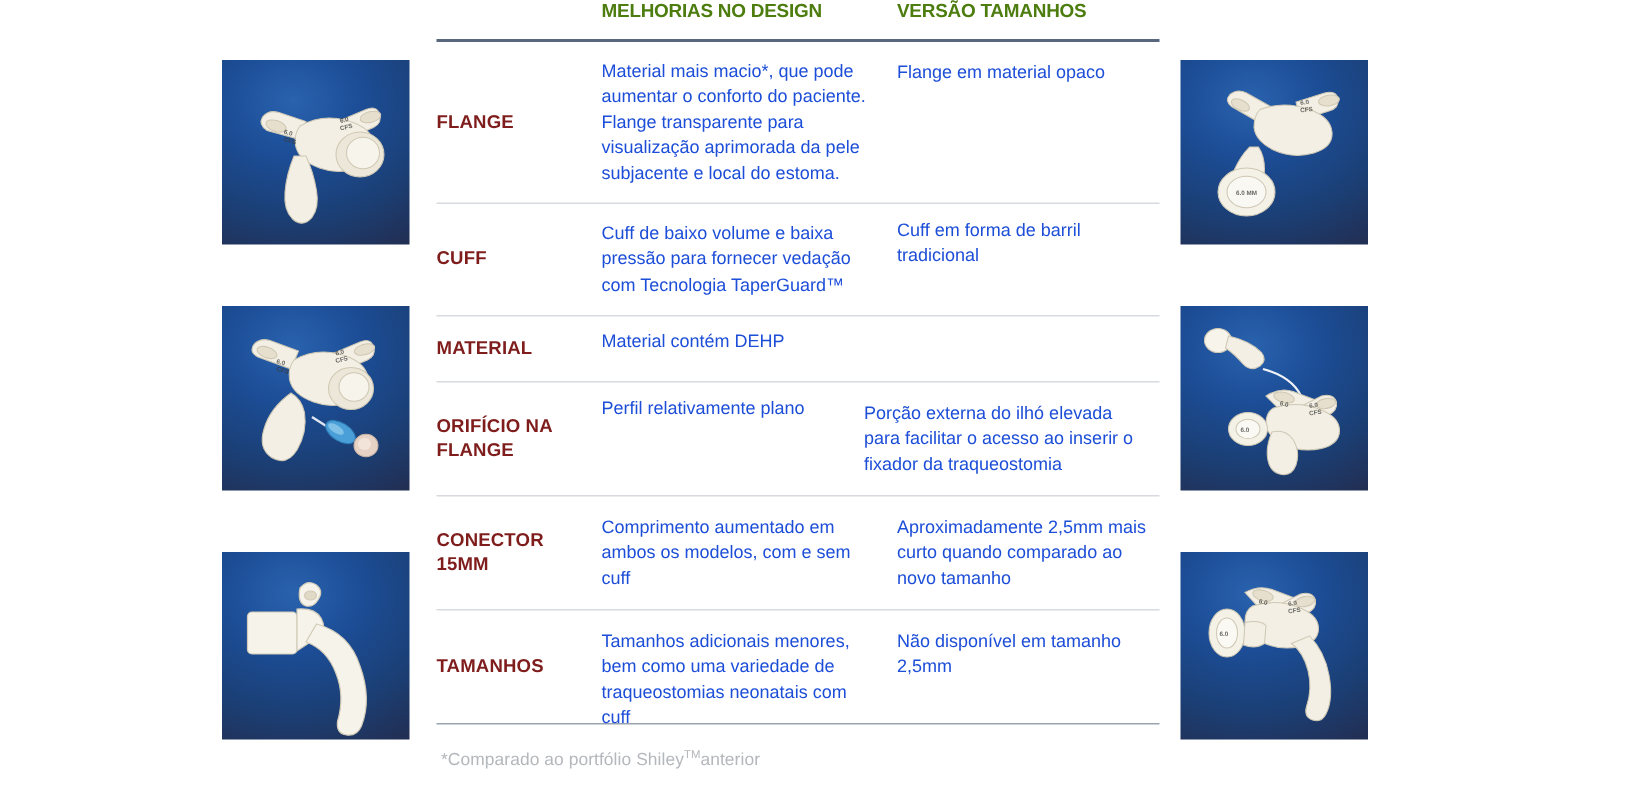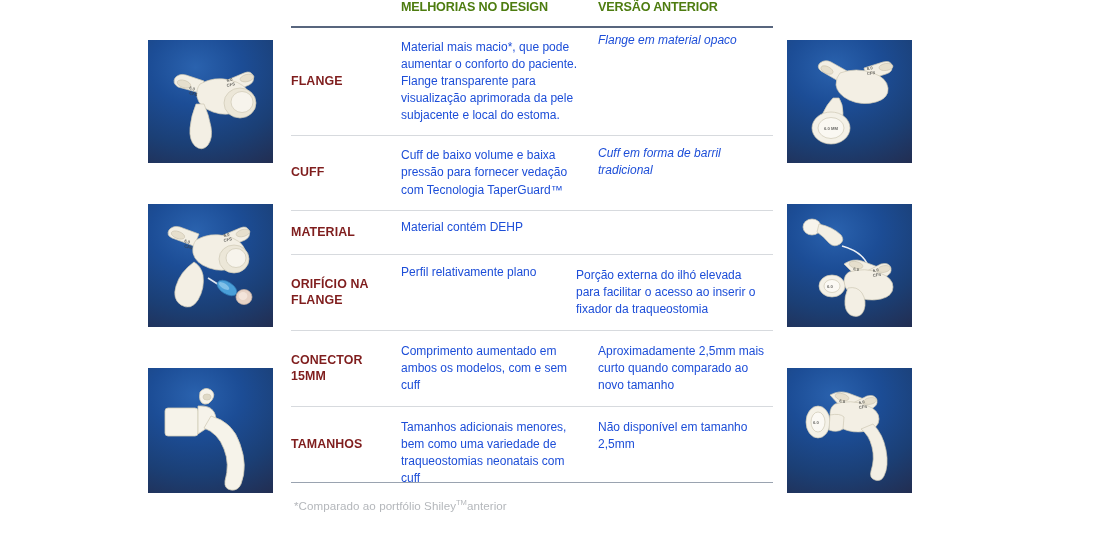--- a/index.html
+++ b/index.html
@@ -165,34 +165,34 @@
         <path d="M63 48 q22 6 29 28 q8 22 1 40 q-3 7 -10 6 q-7 -1 -6 -9 q5 -17 -1 -32 q-6 -16 -20 -21 z"></path>
       </g>
     </svg>
   </div>
 
   <div class="table">
 
     <div class="thead">
       <div class="th col-label"></div>
       <div class="th col-new">MELHORIAS NO DESIGN</div>
-      <div class="th col-old">VERSÃO ANTERIOR</div>
+      <div class="th col-old">VERSÃO TAMANHOS</div>
     </div>
     <div class="head-rule"></div>
 
     <div class="row" style="height:108px;">
       <div class="cell-label col-label">FLANGE</div>
       <div class="cell-body col-new">Material mais macio*, que pode aumentar o conforto do paciente.  Flange transparente para visualização aprimorada da pele subjacente e local do estoma.</div>
-      <div class="cell-body old col-old" style="align-self:flex-start; padding-top:4px;font-style:italic;">Flange em material opaco</div>
+      <div class="cell-body old col-old" style="align-self:flex-start; padding-top:12px;">Flange em material opaco</div>
     </div>
 
     <div class="row" style="height:75px;">
       <div class="cell-label col-label">CUFF</div>
       <div class="cell-body col-new">Cuff de baixo volume e baixa pressão para fornecer vedação com Tecnologia TaperGuard™</div>
-      <div class="cell-body old col-old" style="align-self:flex-start; padding-top:9px;font-style:italic;">Cuff em forma de barril tradicional</div>
+      <div class="cell-body old col-old" style="align-self:flex-start; padding-top:9px;">Cuff em forma de barril tradicional</div>
     </div>
 
     <div class="row" style="height:44px;">
       <div class="cell-label col-label">MATERIAL</div>
       <div class="cell-body old col-old" style="align-self:flex-start; padding-top:8px;">Material contém DEHP</div>
     </div>
 
     <div class="row" style="height:76px;">
       <div class="cell-label col-label">ORIFÍCIO NA FLANGE</div>
       <div class="cell-body old col-old" style="align-self:flex-start; padding-top:9px;">Perfil relativamente plano</div>

